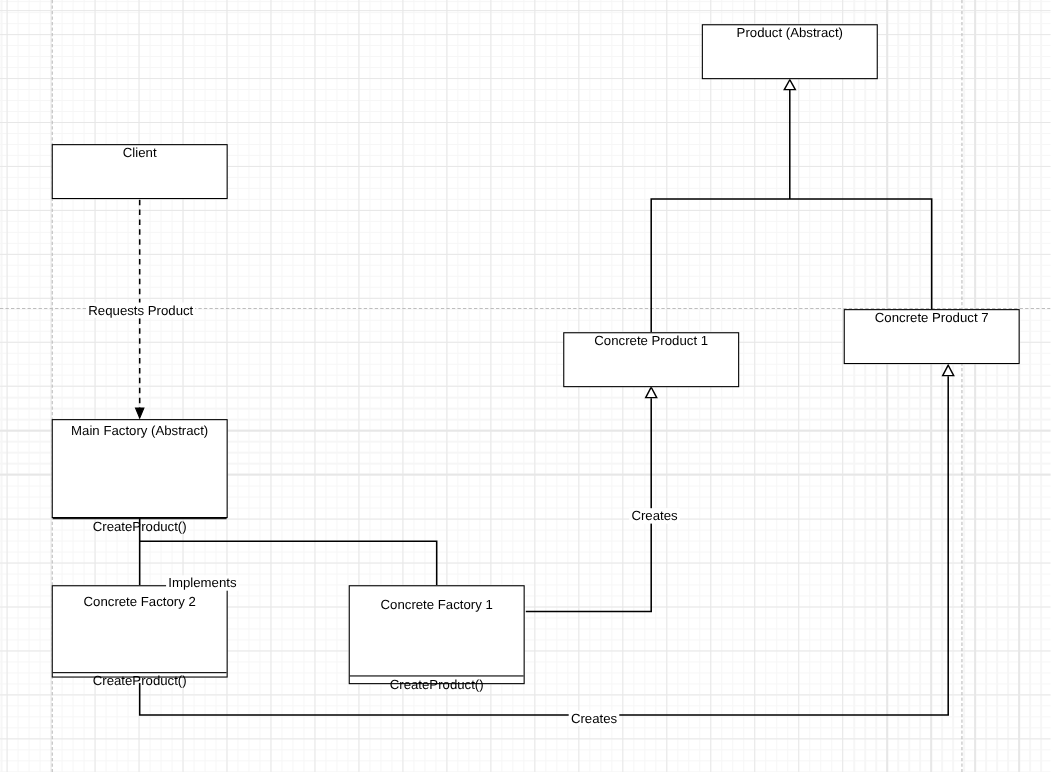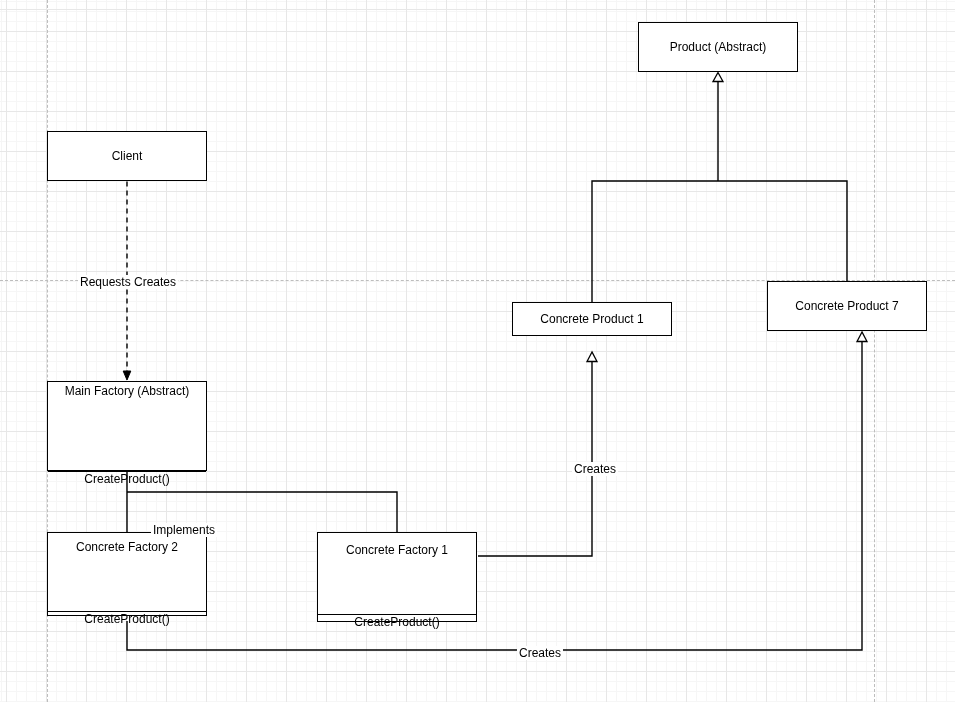--- a/index.html
+++ b/index.html
@@ -40,21 +40,20 @@
   .edge { stroke: var(--stroke); stroke-width: 1.4; fill: none; }
   .edge.dashed { stroke-dasharray: 5 4; }
   .arrow-hollow { fill: var(--node-fill); stroke: var(--stroke); stroke-width: 1.3; }
   .arrow-filled { fill: var(--stroke); stroke: var(--stroke); stroke-width: 1; }
   .node {
     position: absolute;
     box-sizing: border-box;
     background: var(--node-fill);
     border: 1.5px solid var(--stroke);
     display: flex;
-    align-items: center;
     justify-content: center;
     text-align: center;
   }
   .node.uml { flex-direction: column; align-items: stretch; padding: 0; }
   .uml .compartment {
     display: flex; align-items: center; justify-content: center;
     text-align: center;
   }
   .uml .title-compartment  { flex: 0 0 48px; }
   .uml .method-compartment { flex: 1 1 auto; border-top: 1.5px solid var(--stroke); margin-top: 40px; }
@@ -94,21 +93,21 @@
   </svg>
 
   <div class="node" style="left:638px; top:22px; width:160px; height:50px;">
     <span>Product (Abstract)</span>
   </div>
 
   <div class="node" style="left:47px; top:131px; width:160px; height:50px;">
     <span>Client</span>
   </div>
 
-  <div class="node" style="left:512px; top:302px; width:160px; height:34px;">
+  <div class="node" style="left:512px; top:302px; width:160px; height:50px;">
     <span>Concrete Product 1</span>
   </div>
 
   <div class="node" style="left:767px; top:281px; width:160px; height:50px;">
     <span>Concrete Product 7</span>
   </div>
 
   <div class="node uml" style="left:47px; top:381px; width:160px; height:90px;gap:16px;">
     <div class="compartment title-compartment">Main Factory (Abstract)</div>
     <div class="compartment method-compartment">CreateProduct()</div>
@@ -117,18 +116,18 @@
   <div class="node uml" style="left:47px; top:532px; width:160px; height:84px;justify-content:center;">
     <div class="compartment title-compartment">Concrete Factory 2</div>
     <div class="compartment method-compartment">CreateProduct()</div>
   </div>
 
   <div class="node uml" style="left:317px; top:532px; width:160px; height:90px;">
     <div class="compartment title-compartment">Concrete Factory 1</div>
     <div class="compartment method-compartment">CreateProduct()</div>
   </div>
 
-  <div class="edge-label" style="left:128px; top:282px;">Requests Creates</div>
+  <div class="edge-label" style="left:128px; top:282px;">Requests Product</div>
   <div class="edge-label" style="left:184px; top:495px;margin-top:35px;">Implements</div>
   <div class="edge-label" style="left:595px; top:469px;">Creates</div>
   <div class="edge-label" style="left:540px; top:653px;">Creates</div>
 
 </div>
 
 </body></html>

